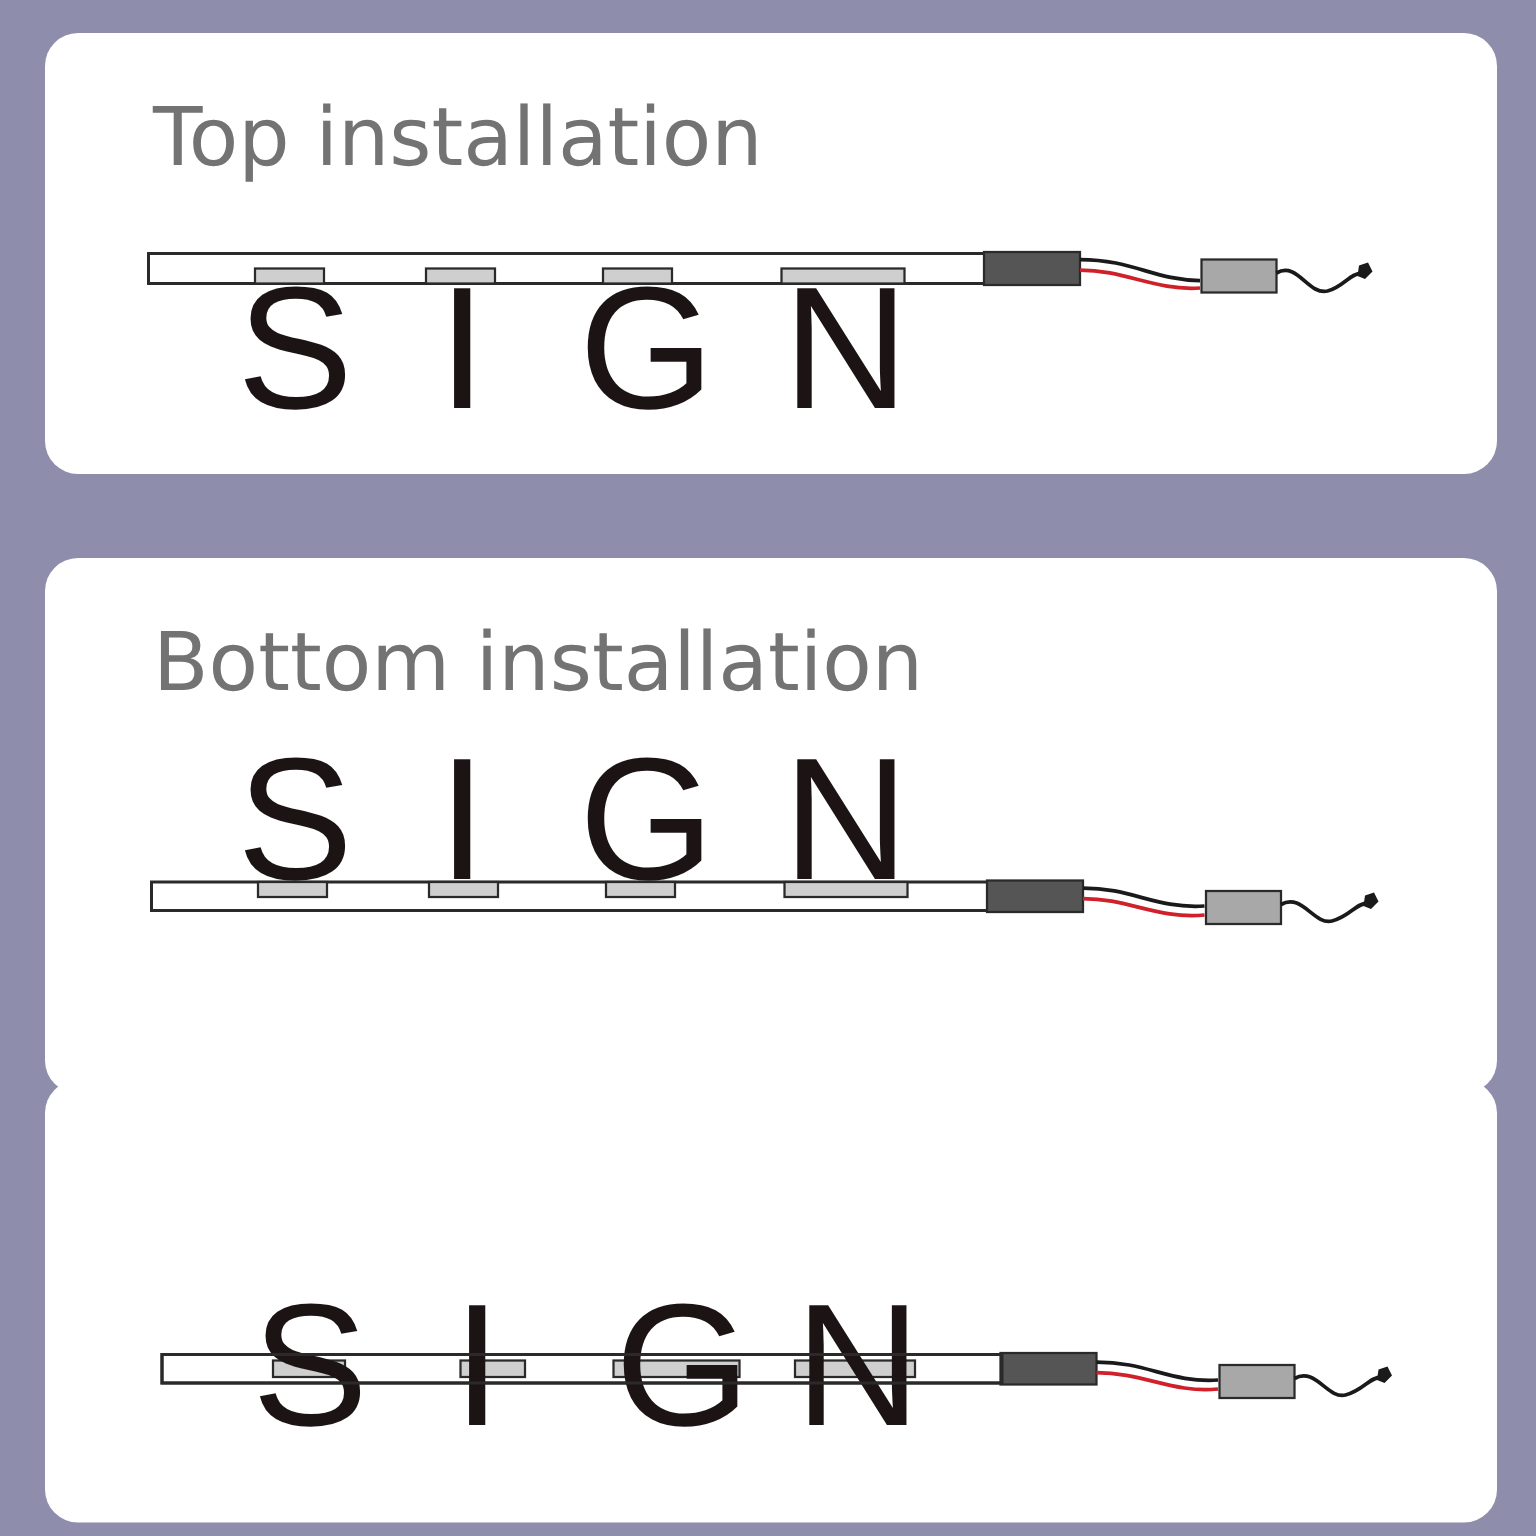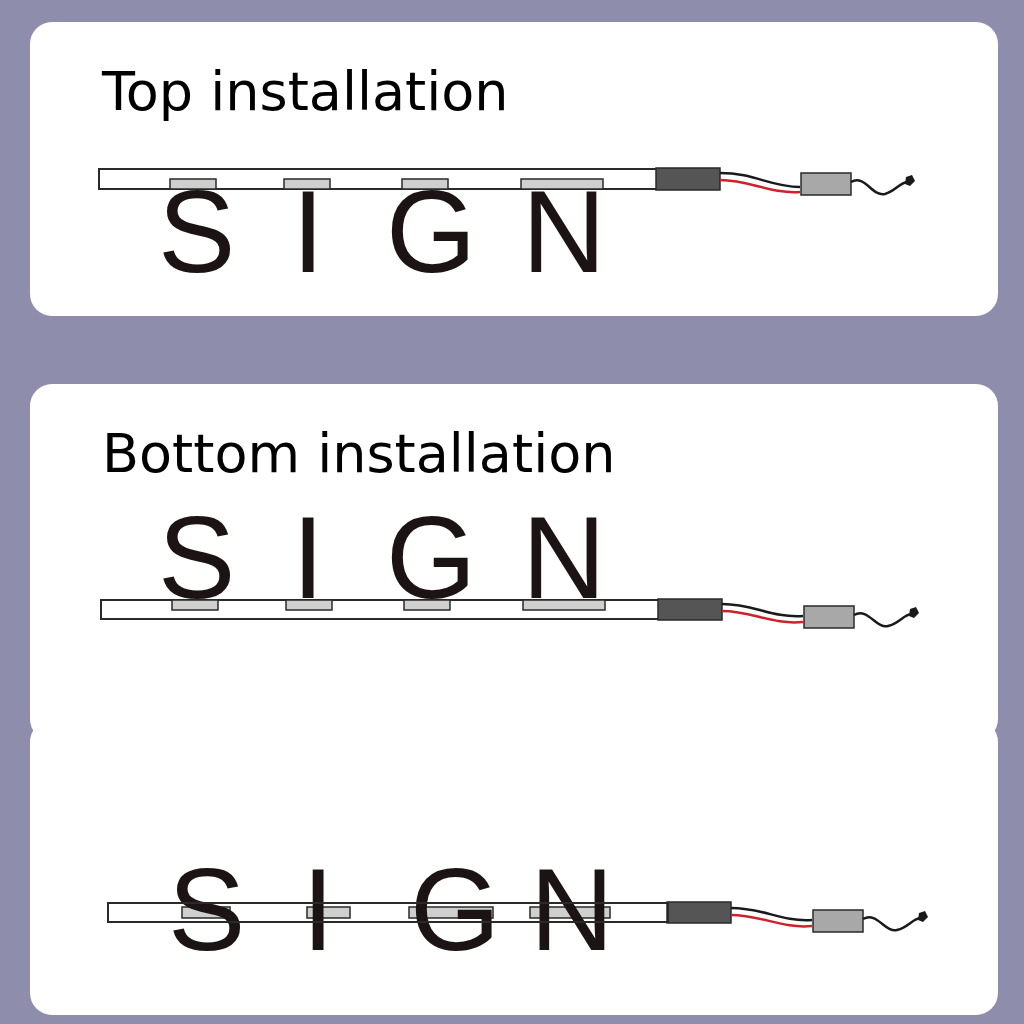--- a/index.html
+++ b/index.html
@@ -9,21 +9,21 @@
     position:relative;
     font-family:"DejaVu Sans", sans-serif;
   }
   .card {
     position:absolute; left:30px; width:968px;
     background:#ffffff; border-radius:22px;
   }
   .card-title {
     position:absolute; left:72px;
     font-family:"DejaVu Sans", sans-serif;
-    font-size:54px; font-weight:400; color:#000000;
+    font-size:54px; font-weight:400; color:#737373;
     letter-spacing:0px; white-space:nowrap;
   }
   .diagram { position:absolute; left:0; top:0; }
   .sign-letter {
     font-family:"Liberation Sans", sans-serif;
     font-size:116px; fill:#1c1414;
   }
 </style>
 </head>
 <body>
@@ -50,21 +50,21 @@
     <g>
       <path d="M690,151 C725,151 740,165 770,165" fill="none" stroke="#1a1a1a" stroke-width="2.5"></path>
       <path d="M690,158 C720,158 740,172 770,170" fill="none" stroke="#d0202a" stroke-width="2.5"></path>
       <rect x="771" y="151" width="50" height="22" fill="#a8a8a8" stroke="#2a2a2a" stroke-width="1.5"></rect>
       <path d="M821,160 C835,152 842,175 855,172 C866,169 870,160 878,160" fill="none" stroke="#1a1a1a" stroke-width="2.5"></path>
       <path d="M876,155 l6,-2 l3,6 l-5,5 l-5,-2 z" fill="#1a1a1a"></path>
     </g>
   </svg>
 </div>
 
-<div class="card" style="top:384px; height:357px;">
+<div class="card" style="top:372px; height:357px;">
   <div class="card-title" style="top:38px;">Bottom installation</div>
   <svg class="diagram" width="968" height="293" viewBox="0 0 968 293">
     <g>
       <text class="sign-letter" x="128" y="214">S</text>
       <text class="sign-letter" x="262" y="214">I</text>
       <text class="sign-letter" x="356" y="214">G</text>
       <text class="sign-letter" x="492" y="214">N</text>
     </g>
     <g>
       <rect x="71" y="216" width="560" height="19" fill="#fff" stroke="#2a2a2a" stroke-width="2"></rect>

